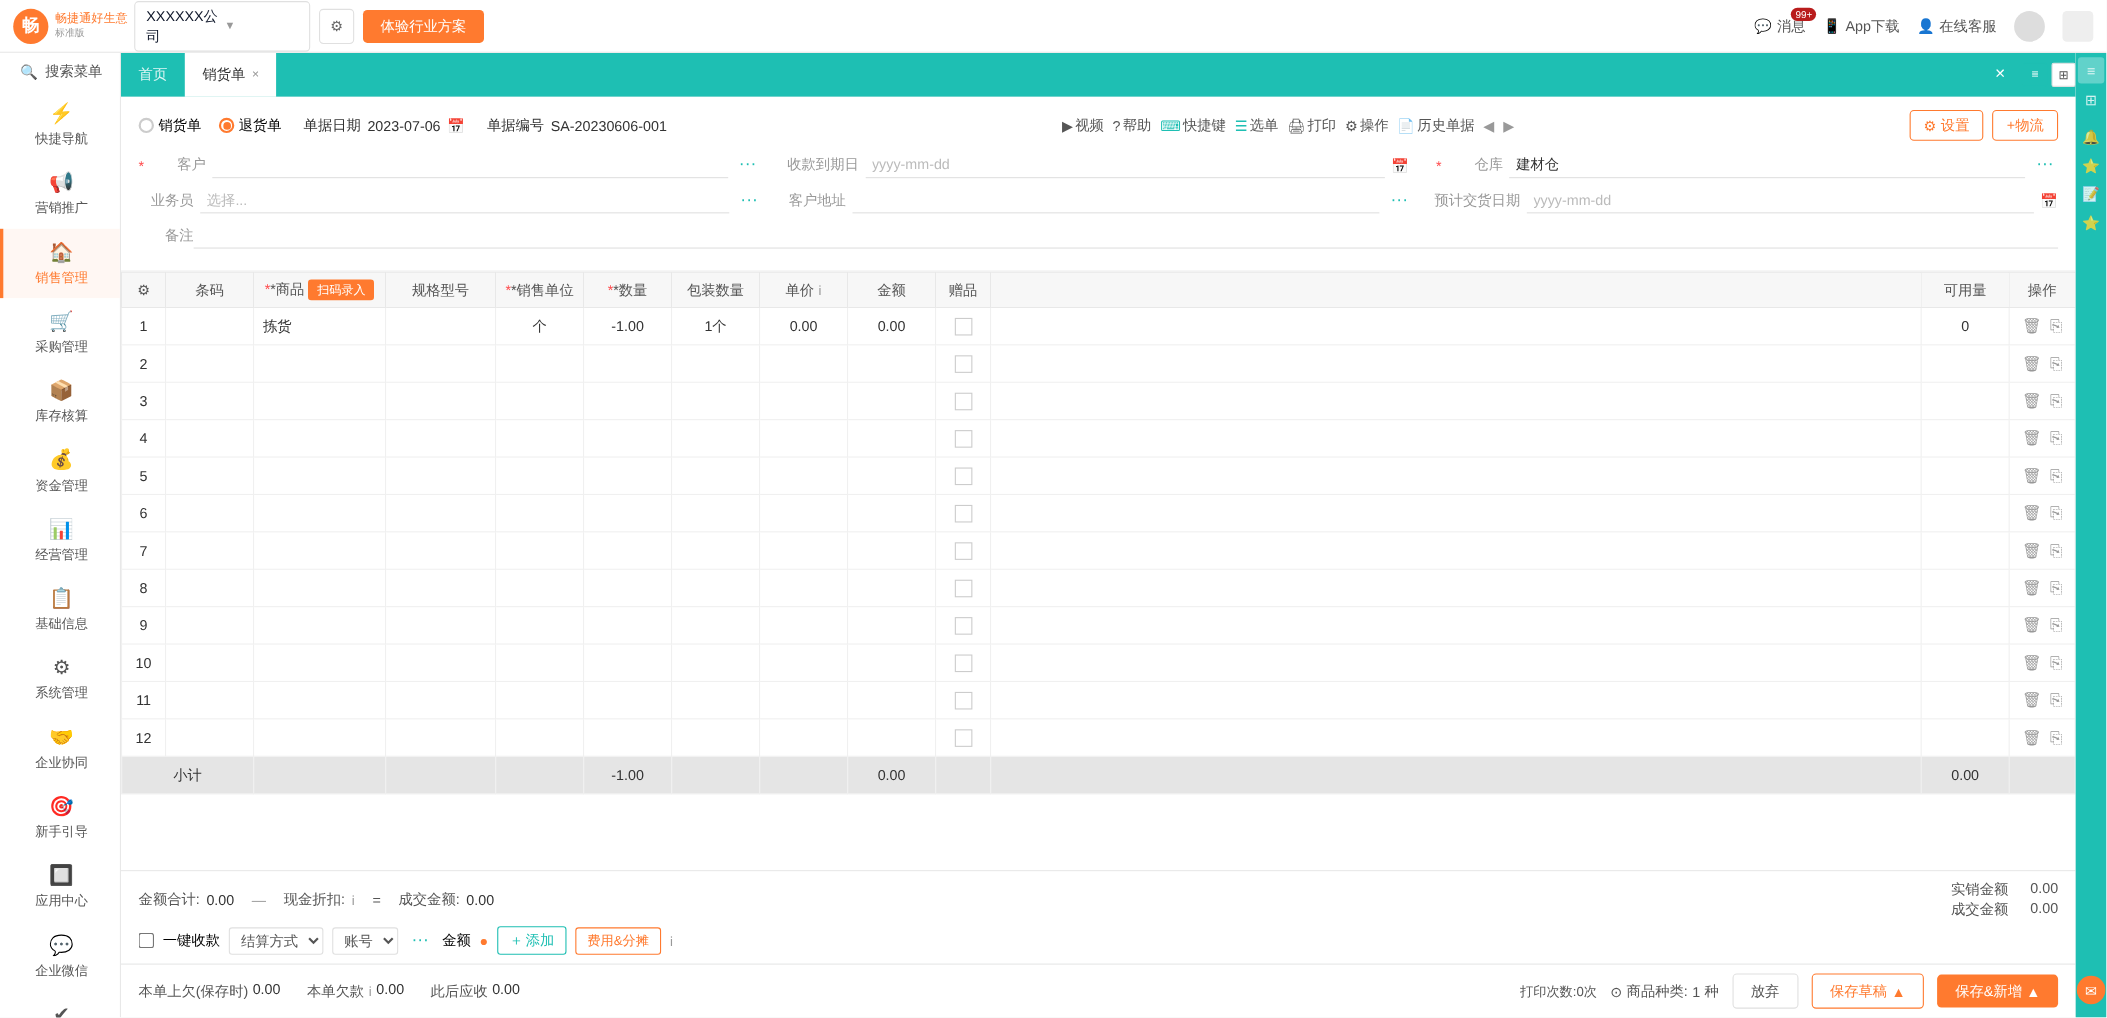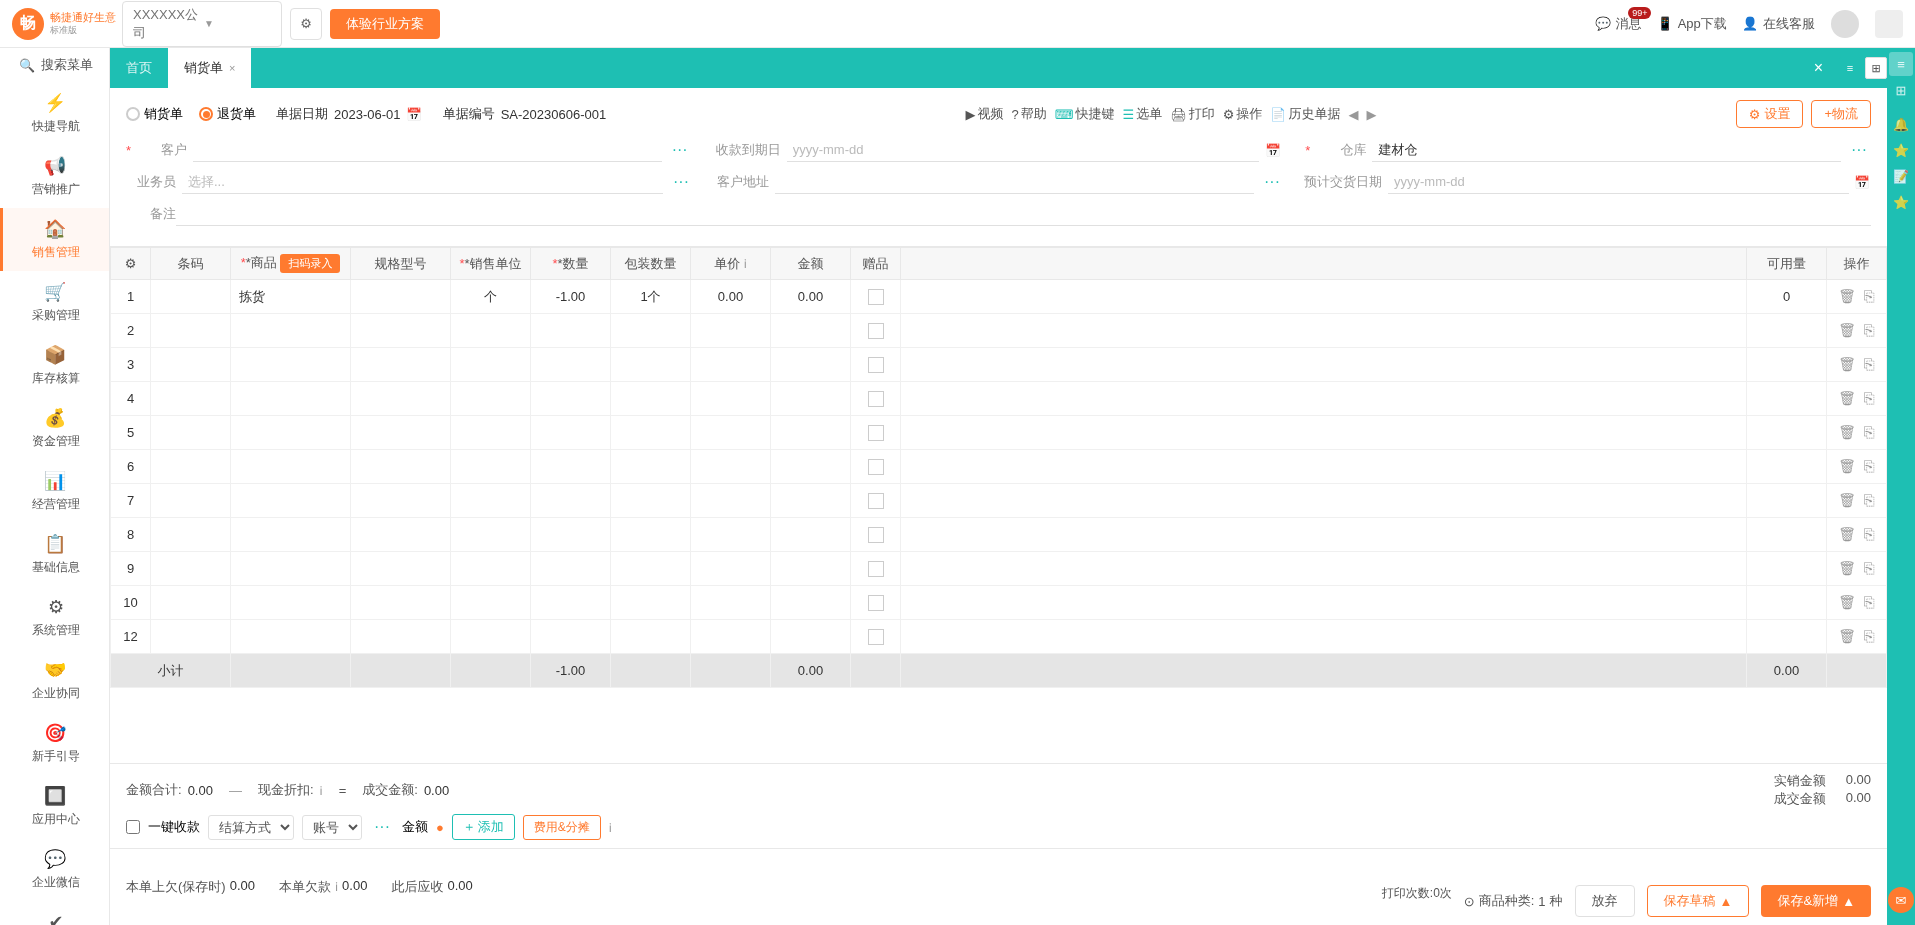--- a/index.html
+++ b/index.html
@@ -30,21 +30,21 @@
       color: #fff; font-size: 16px; font-weight: bold;
     }
     .logo-text { font-size: 11px; color: #ff7a2f; line-height: 1.3; }
     .logo-tag { font-size: 9px; color: #999; }
     .company-selector {
       display: flex; align-items: center; gap: 4px;
       border: 1px solid #e0e0e0; border-radius: 4px;
       padding: 4px 10px; cursor: pointer; background: #fff;
       min-width: 160px;
     }
-    .company-selector span { flex: 1; color: #737373; }
+    .company-selector span { flex: 1; color: #0f172a; }
     .company-selector .arrow { color: #999; font-size: 10px; }
     .gear-btn {
       width: 32px; height: 32px; border: 1px solid #e0e0e0; border-radius: 4px;
       display: flex; align-items: center; justify-content: center; cursor: pointer;
       background: #fff; color: #666; margin-left: 8px;
     }
     .trial-btn {
       background: #ff7a2f; color: #fff; border: none; border-radius: 4px;
       padding: 6px 16px; cursor: pointer; font-size: 13px; margin-left: 8px;
     }
@@ -202,21 +202,21 @@
     }
 
     
     .footer-bar {
       background: #fff; border-top: 1px solid #e8e8e8;
       padding: 8px 16px; display: flex; align-items: center; flex-shrink: 0;
     }
     .footer-stats { display: flex; gap: 24px; align-items: center; flex: 1; }
     .footer-stat { display: flex; align-items: flex-start; gap: 4px; color: #555; font-size: 12px; }
     .footer-stat-val { color: #333; font-weight: 500; }
-    .footer-right { display: flex; gap: 12px; margin-top: 28px; }
+    .footer-right { display: flex; align-items: center; gap: 12px; }
     .print-info { color: #555; font-size: 12px; }
     .product-kind { display: flex; align-items: center; gap: 4px; color: #555; font-size: 12px; cursor: pointer; }
     .btn-abandon { border: 1px solid #e0e0e0; background: #fff; color: #555; border-radius: 4px; padding: 6px 16px; cursor: pointer; }
     .btn-draft {
       background: #fff; border: 1px solid #ff7a2f; color: #ff7a2f;
       border-radius: 4px; padding: 6px 16px; cursor: pointer;
       display: flex; align-items: center; gap: 4px;
     }
     .btn-save-new {
       background: #ff7a2f; color: #fff; border: none; border-radius: 4px;
@@ -371,21 +371,21 @@
               <div class="radio-circle"></div>
               <span>销货单</span>
             </div>
             <div class="radio-item">
               <div class="radio-circle checked"></div>
               <span>退货单</span>
             </div>
           </div>
           <div class="date-field">
             <span>单据日期</span>
-            <span class="date-value">2023-06-01</span>
+            <span class="date-value">2023-07-06</span>
             <span class="cal-icon">📅</span>
           </div>
           <div class="date-field">
             <span>单据编号</span>
             <span class="date-value">SA-20230606-001</span>
           </div>
           <div class="form-actions-right">
             <span class="action-link">
               <span>▶</span>
               <span>视频</span>
@@ -690,20 +690,38 @@
       <td></td>
       <td><span class="checkbox-cell"></span></td>
       <td style="min-width:200px;"></td>
       <td></td>
       <td>
         <span class="delete-icon">🗑</span>
         <span class="copy-icon">⎘</span>
       </td>
     </tr>
               <tr>
+      <td>11</td>
+      <td contenteditable="true" style=""></td>
+      <td style="text-align:left;padding-left:8px;"></td>
+      <td></td>
+      <td></td>
+      <td class=""></td>
+      <td></td>
+      <td></td>
+      <td></td>
+      <td><span class="checkbox-cell"></span></td>
+      <td style="min-width:200px;"></td>
+      <td></td>
+      <td>
+        <span class="delete-icon">🗑</span>
+        <span class="copy-icon">⎘</span>
+      </td>
+    </tr>
+              <tr>
       <td>12</td>
       <td contenteditable="true" style=""></td>
       <td style="text-align:left;padding-left:8px;"></td>
       <td></td>
       <td></td>
       <td class=""></td>
       <td></td>
       <td></td>
       <td></td>
       <td><span class="checkbox-cell"></span></td>

